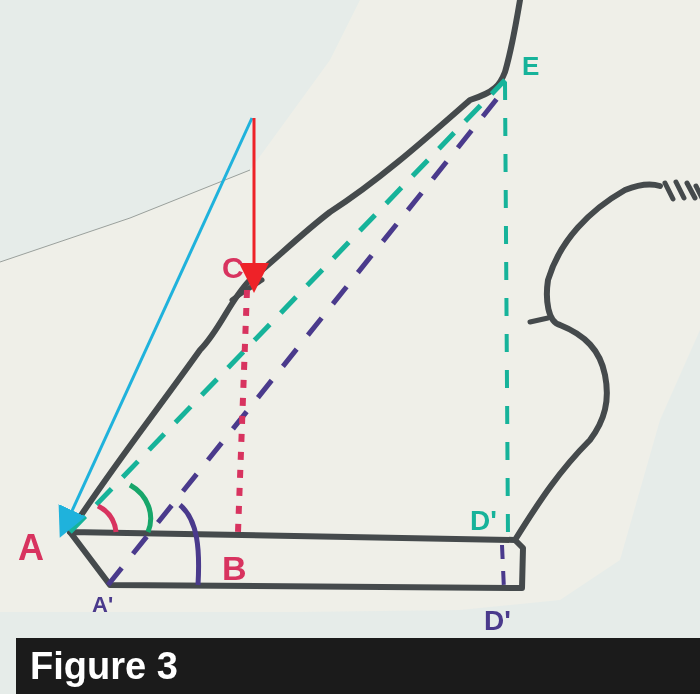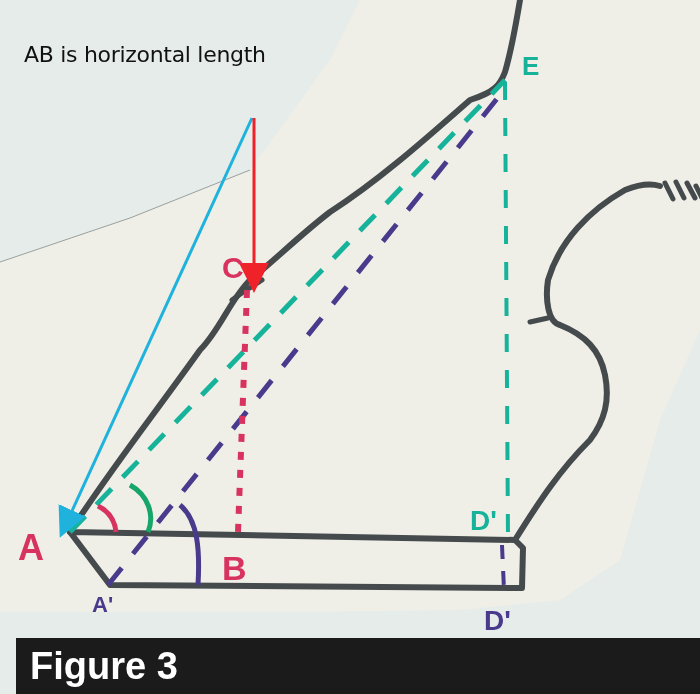--- a/index.html
+++ b/index.html
@@ -53,18 +53,17 @@
   <text class="lbl" x="18" y="560" font-size="36" fill="#d8335f">A</text>
   <text class="lbl" x="222" y="580" font-size="34" fill="#d8335f">B</text>
   <text class="lbl" x="222" y="278" font-size="30" fill="#d8335f">C</text>
   <text class="lbl" x="470" y="530" font-size="28" fill="#16b39a">D'</text>
   <text class="lbl" x="484" y="630" font-size="28" fill="#4a3a8c">D'</text>
   <text class="lbl" x="522" y="75" font-size="26" fill="#16b39a">E</text>
   <text class="lbl" x="92" y="612" font-size="22" fill="#4a3a8c">A'</text>
 </svg>
 
 <div class="legend">
-  <div>AB is horizontal length</div>
 </div>
 
 <div class="caption-bar">
   <div class="caption">Figure 3</div>
 </div>
 
 </body></html>

